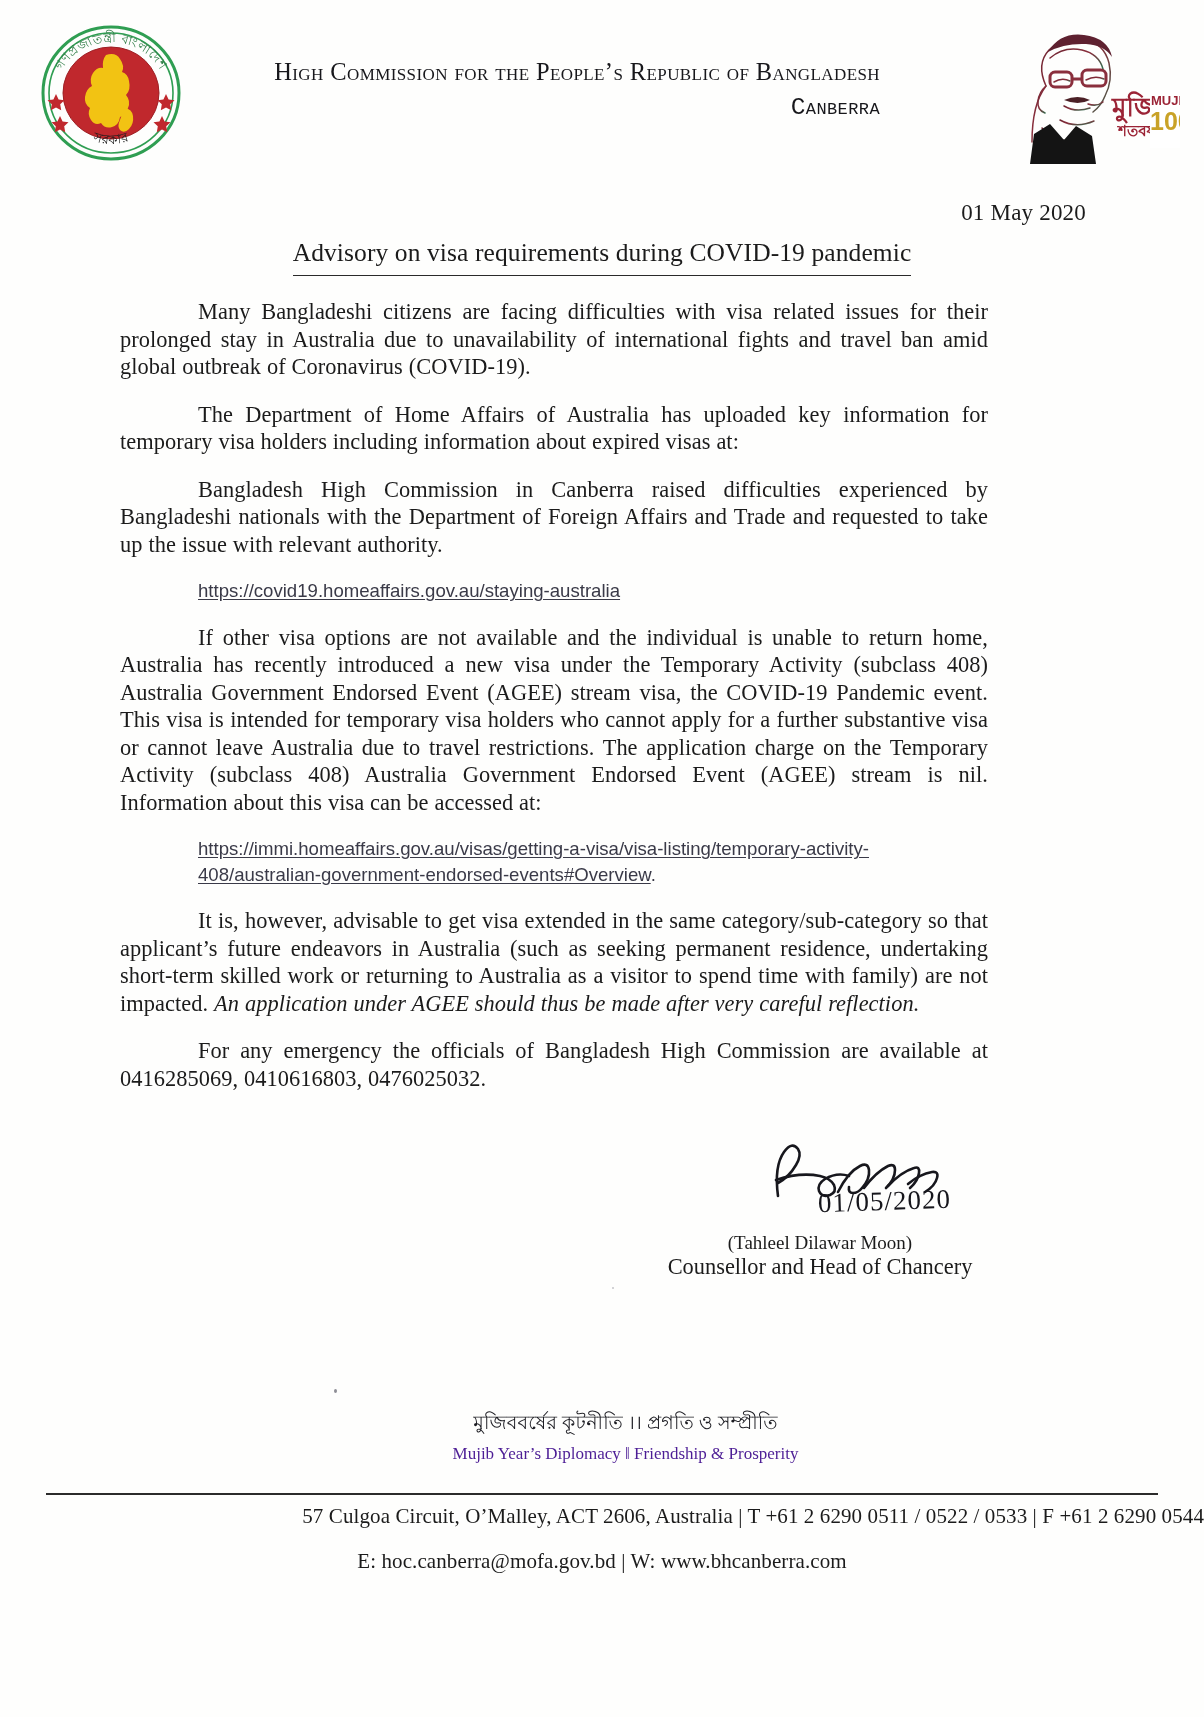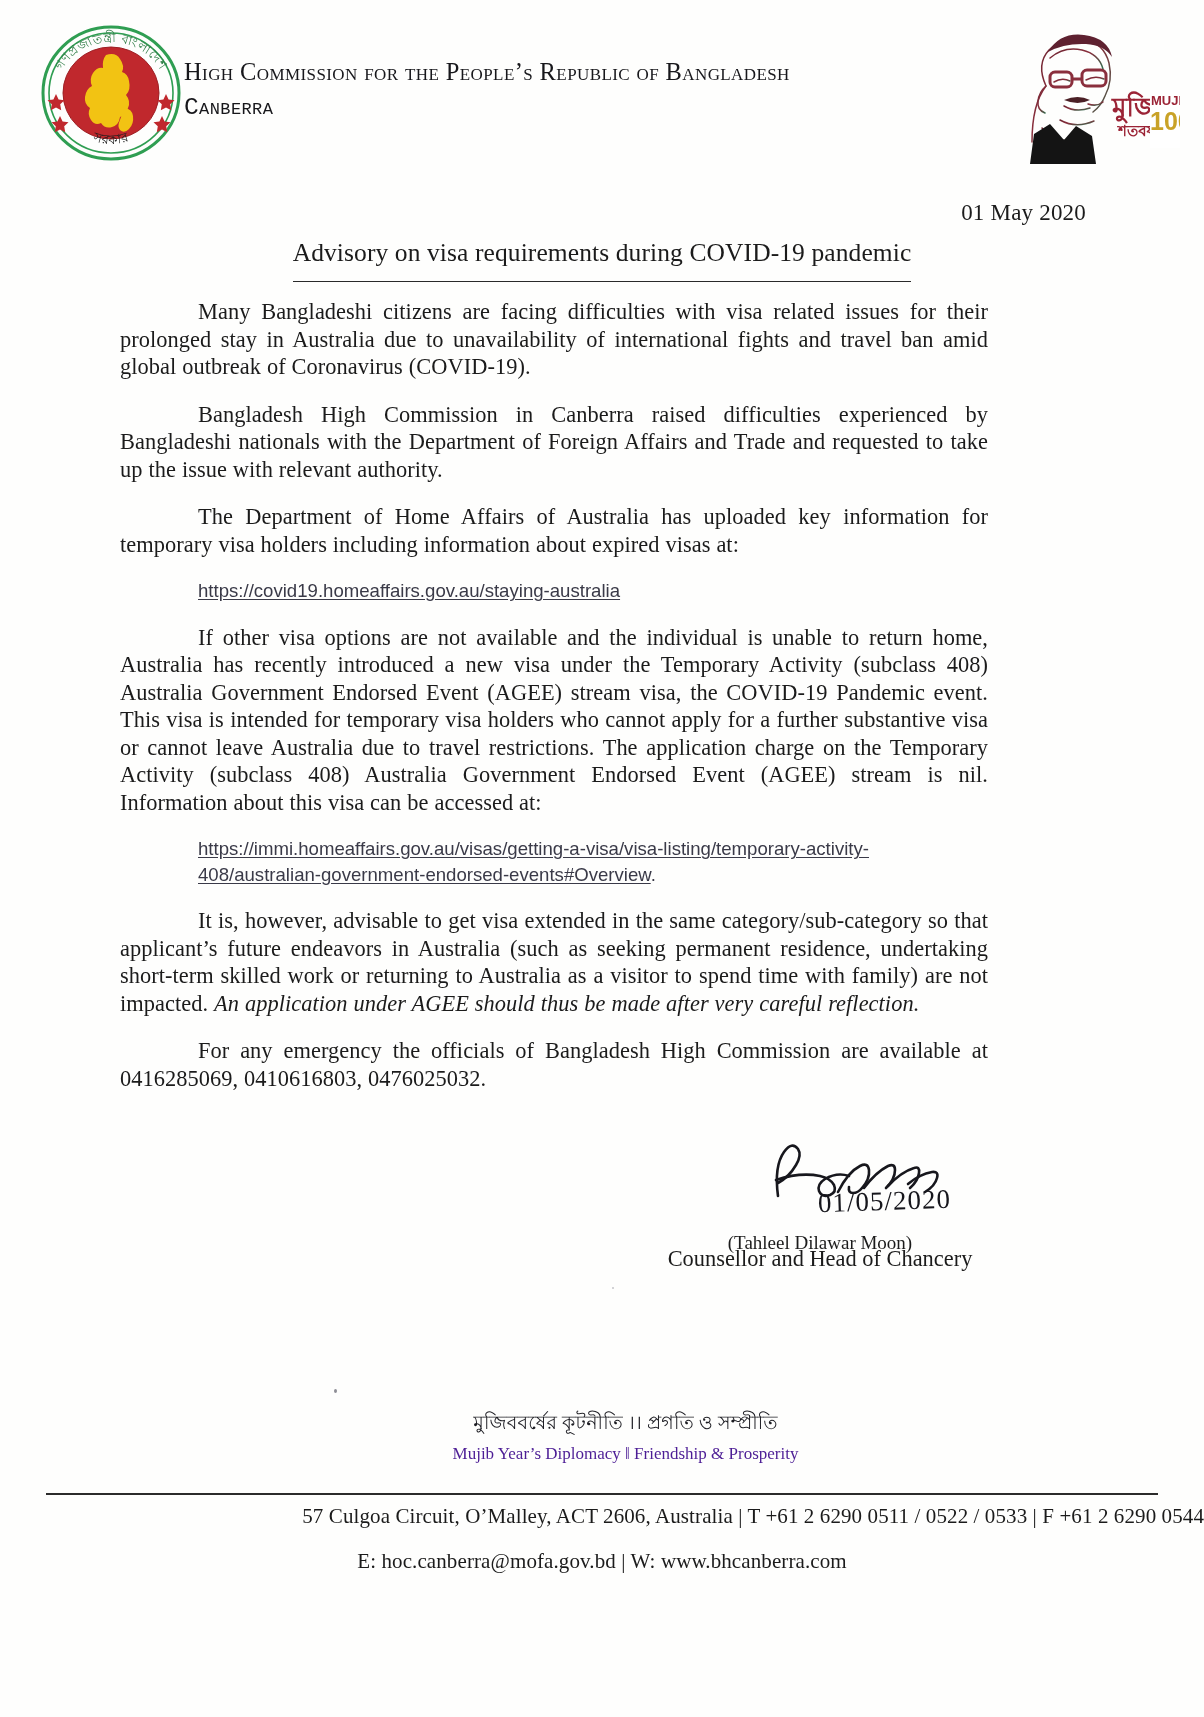--- a/index.html
+++ b/index.html
@@ -35,24 +35,24 @@
     position: absolute;
     left: 36px;
     top: 22px;
     width: 150px;
     height: 142px;
   }
   .seal svg { display: block; width: 100%; height: 100%; }
 
   .lh-title-block {
     position: absolute;
-    left: 184px;
+    left: 200px;
     top: 58px;
     width: 680px;
-    text-align: left;
+    text-align: right;
   }
   .lh-line1 {
     font-variant: small-caps;
     font-size: 24.5px;
     letter-spacing: 0.4px;
     color: #17171b;
     white-space: nowrap;
   }
   .lh-line2 {
     font-variant: small-caps;
@@ -84,21 +84,21 @@
   .doc-title {
     position: absolute;
     left: 0; right: 0;
     top: 238px;
     text-align: center;
     font-size: 25.5px;
     letter-spacing: 0.1px;
   }
   .doc-title span {
     border-bottom: 1.4px solid #2a2a2a;
-    padding-bottom: 14px;
+    padding-bottom: 8px;
   }
 
   .content {
     position: absolute;
     left: 120px;
     top: 298px;
     width: 868px;
   }
 
   p.para {
@@ -157,21 +157,21 @@
     position: absolute;
     left: 0;
     top: 94px;
     width: 520px;
     text-align: center;
     font-size: 19px;
   }
   .sig-role {
     position: absolute;
     left: 0;
-    top: 108px;
+    top: 116px;
     width: 520px;
     text-align: center;
     font-size: 22.4px;
   }
 
   
   .slogan {
     position: absolute;
     left: 0; right: 0;
     top: 1408px;
@@ -305,22 +305,22 @@
 
   <div class="date">01 May 2020</div>
 
   <div class="doc-title">
     <span>Advisory on visa requirements during COVID-19 pandemic</span>
   </div>
 
   <div class="content">
 
     <p class="para">Many Bangladeshi citizens are facing difficulties with visa related issues for their prolonged stay in Australia due to unavailability of international fights and travel ban amid global outbreak of Coronavirus (COVID-19).</p>
+    <p class="para">The Department of Home Affairs of Australia has uploaded key information for temporary visa holders including information about expired visas at:</p>
     <p class="para">Bangladesh High Commission in Canberra raised difficulties experienced by Bangladeshi nationals with the Department of Foreign Affairs and Trade and requested to take up the issue with relevant authority.</p>
-    <p class="para">The Department of Home Affairs of Australia has uploaded key information for temporary visa holders including information about expired visas at:</p>
 
     <div class="url-block">
       <span class="u">https://covid19.homeaffairs.gov.au/staying-australia</span>
     </div>
 
     <p class="para">If other visa options are not available and the individual is unable to return home, Australia has recently introduced a new visa under the Temporary Activity (subclass 408) Australia Government Endorsed Event (AGEE) stream visa, the COVID-19 Pandemic event. This visa is intended for temporary visa holders who cannot apply for a further substantive visa or cannot leave Australia due to travel restrictions. The application charge on the Temporary Activity (subclass 408) Australia Government Endorsed Event (AGEE) stream is nil. Information about this visa can be accessed at:</p>
 
     <div class="url-block">
       <span class="u">https://immi.homeaffairs.gov.au/visas/getting-a-visa/visa-listing/temporary-activity-</span><br>
       <span class="u">408/australian-government-endorsed-events#Overview</span><span class="url-tail">.</span>

